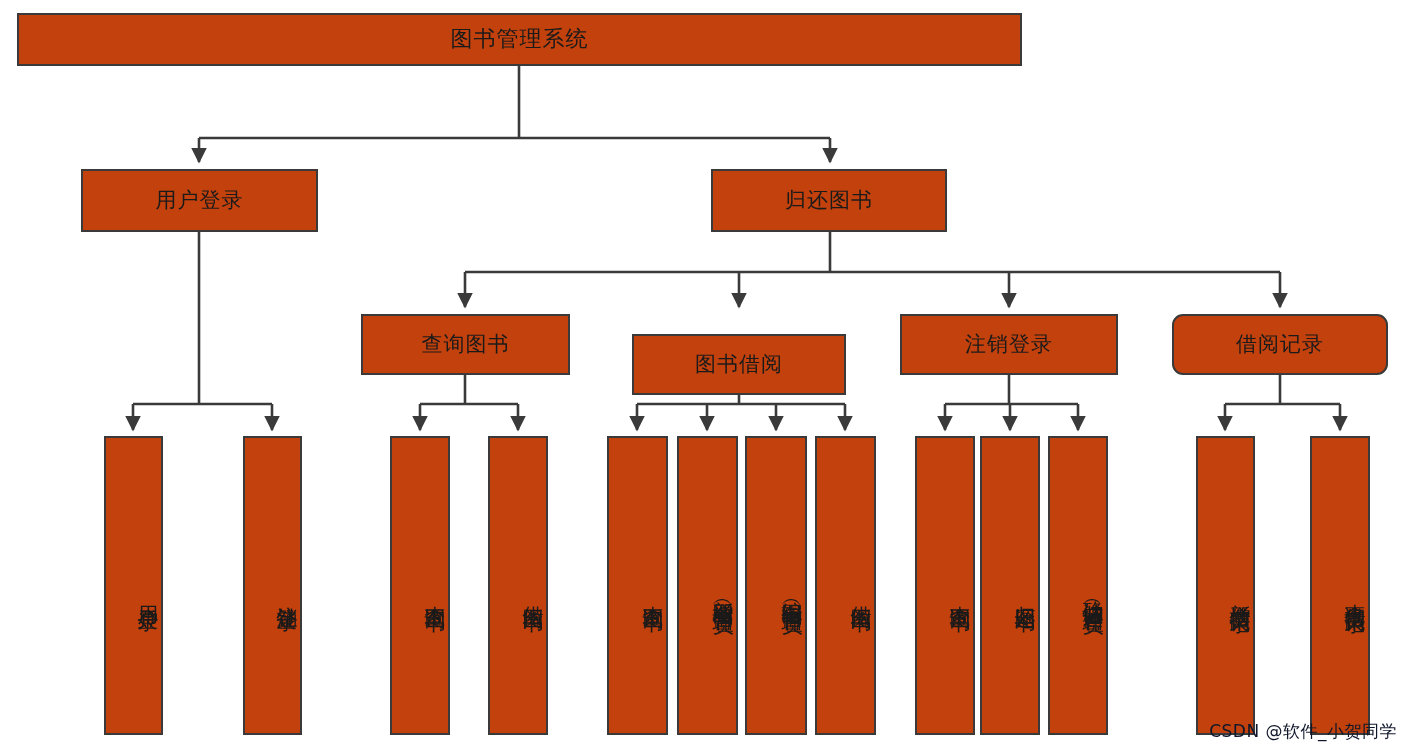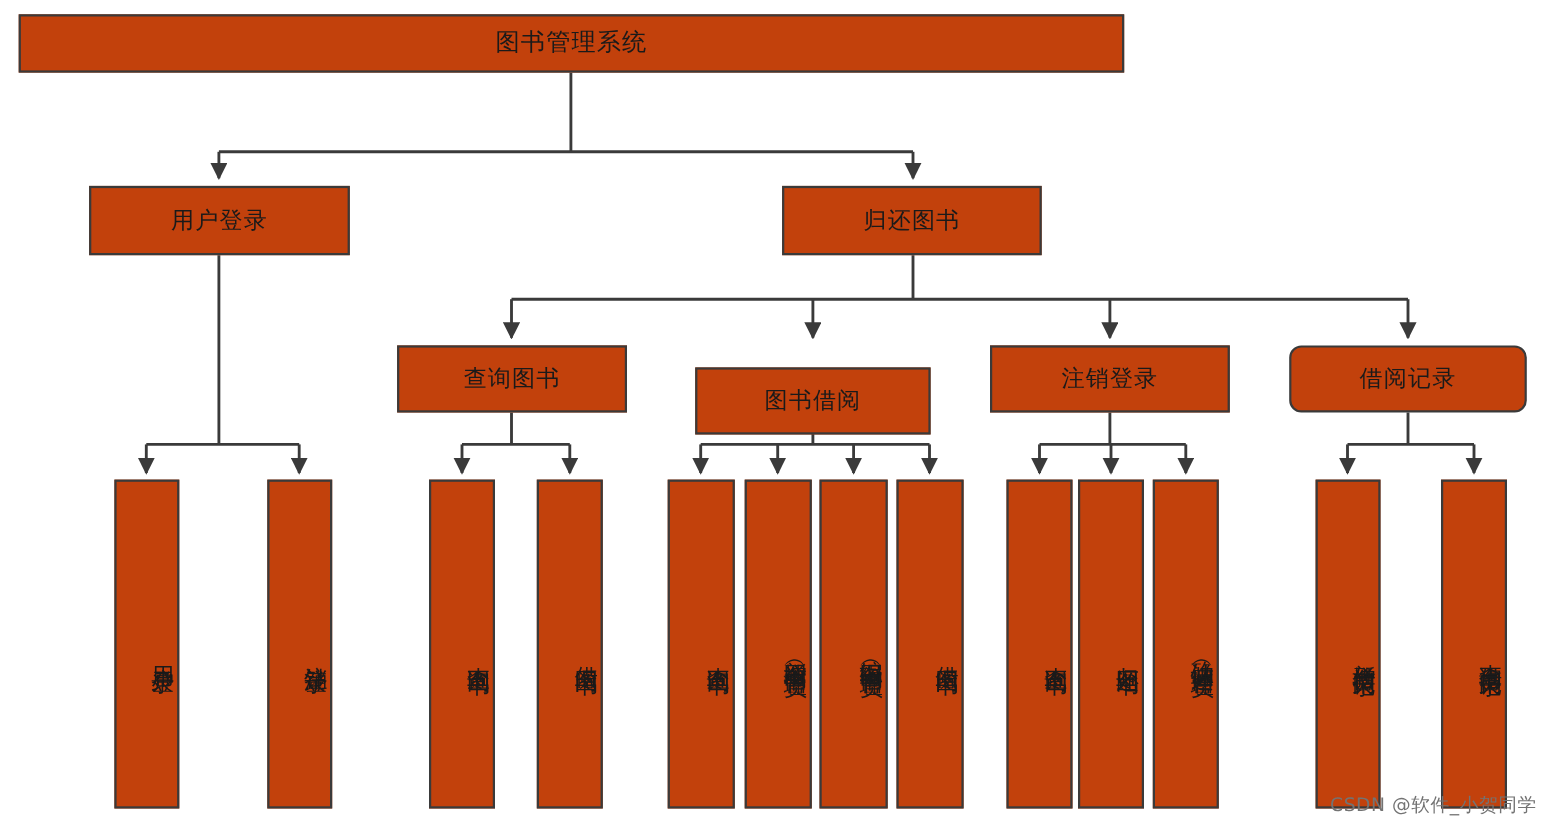--- a/index.html
+++ b/index.html
@@ -57,21 +57,21 @@
     white-space: nowrap;
   }
   .node.root {
     font-size: 22px;
   }
   .watermark {
     position: absolute;
     right: 8px;
     bottom: 4px;
     font-size: 17px;
-    color: #737373;
+    color: #0f172a;
     letter-spacing: 0.5px;
     white-space: nowrap;
     font-family: "DejaVu Sans", "Liberation Sans", sans-serif;
   }
 </style>
 </head>
 <body>
 
 <div id="canvas">
 

